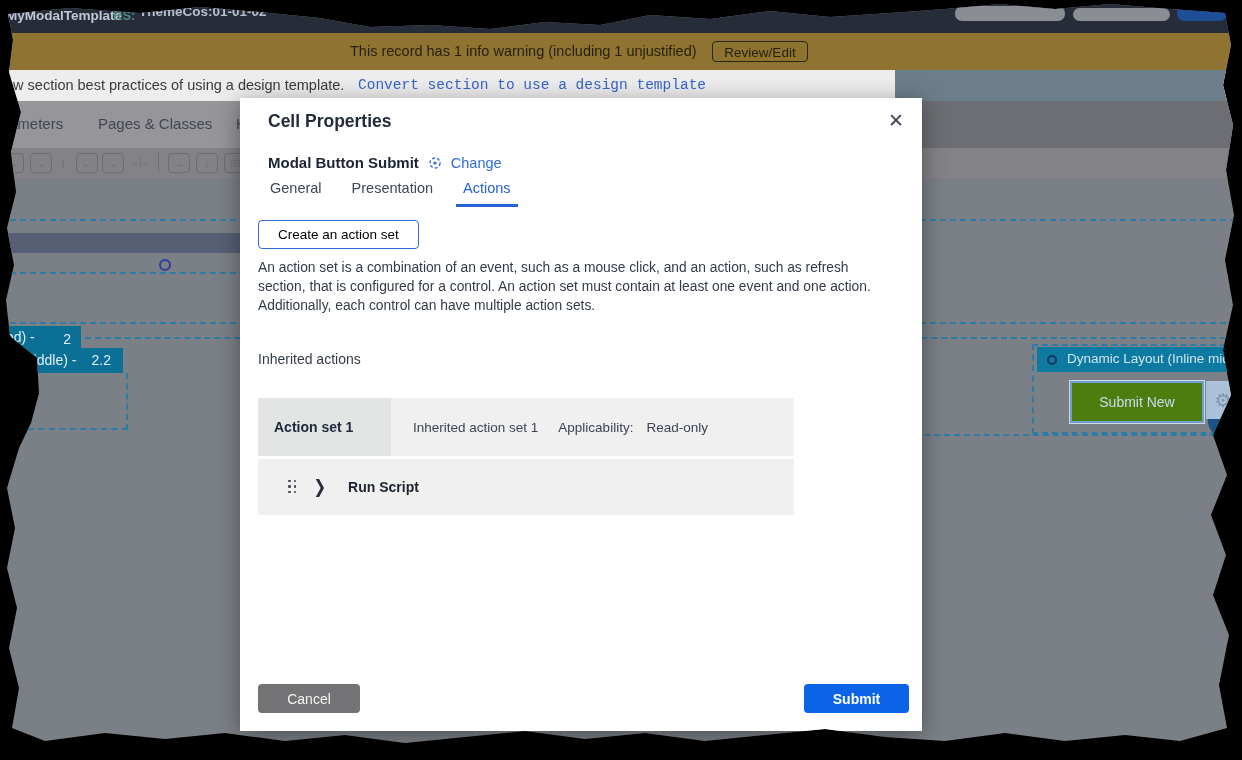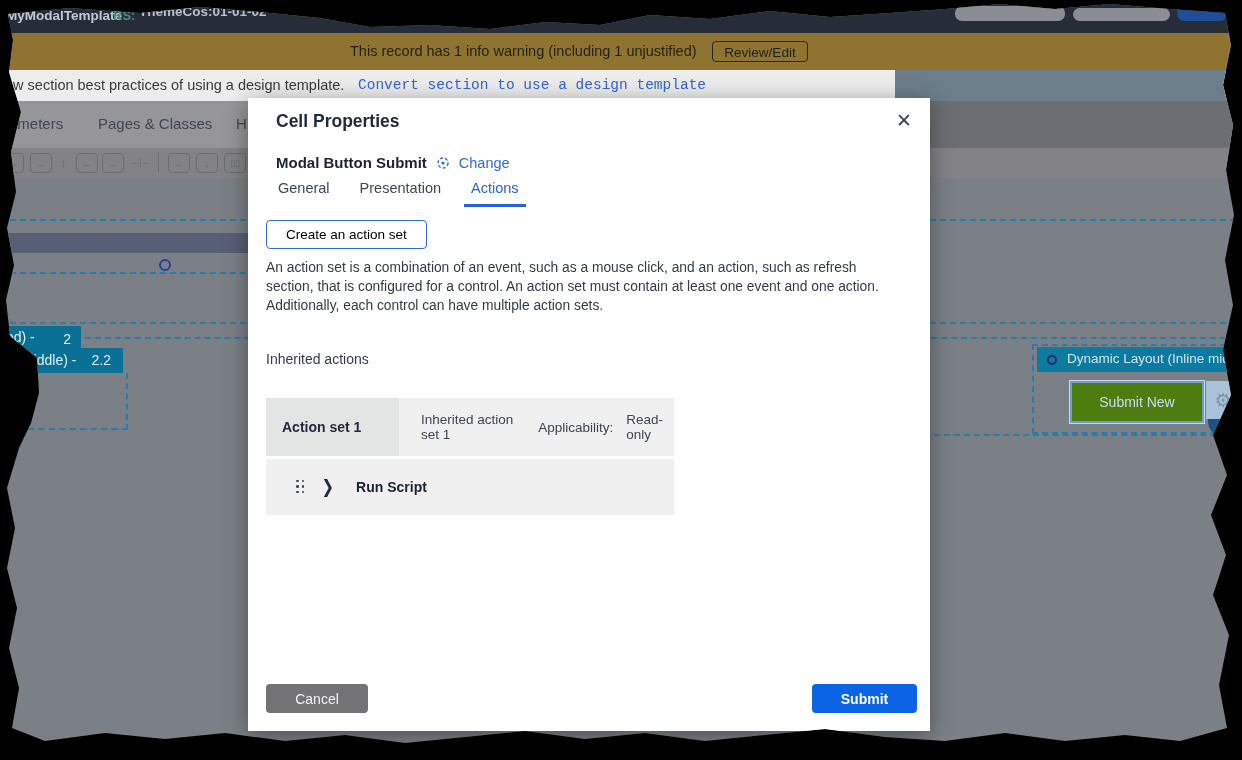--- a/index.html
+++ b/index.html
@@ -44,34 +44,34 @@
   .dashbox-l{left:28px;top:373px;width:98px;height:55px;border-right:2px dashed #2c7ca5;border-bottom:2px dashed #2c7ca5;}
   
   .dashbox-r{left:1032px;top:344px;width:210px;height:86px;border:2px dashed #2c7ca5;}
   .dynbar{left:1037px;top:347px;width:205px;height:25px;background:#0c7aa1;color:#d3e4eb;font-size:13.5px;}
   .submitnew{left:1070px;top:381px;width:130px;height:38px;background:#4d7c0f;border:2px solid #6e9fd0;
      box-shadow:0 0 0 1px #cfd9e4;color:#c9dcef;font-size:14px;display:flex;align-items:center;justify-content:center;}
   .gearbox{left:1206px;top:381px;width:34px;height:38px;background:#a9c2da;color:#7e93a8;font-size:19px;
      display:flex;align-items:center;justify-content:center;}
   .halfcircle{left:1208px;top:419px;width:32px;height:18px;background:#1d5286;border-radius:0 0 16px 16px;}
   
-  .modal{left:240px;top:98px;width:682px;height:633px;background:#fff;box-shadow:0 4px 22px rgba(0,0,0,.38);margin-left:8px;}
+  .modal{left:240px;top:98px;width:682px;height:633px;background:#fff;box-shadow:0 4px 22px rgba(0,0,0,.38);}
   .modal .mtitle{left:28px;top:13px;font-size:17.5px;font-weight:600;color:#222a3c;}
   .modal .mclose{left:648px;top:11px;font-size:19px;color:#3e4657;cursor:pointer;}
   .ctl-row{left:28px;top:56px;display:flex;align-items:center;gap:8px;}
   .ctl-name{font-size:15px;font-weight:bold;color:#1c2435;}
   .chg{font-size:14.5px;color:#2e6bd9;cursor:pointer;}
   .mtabs{left:30px;top:82px;display:flex;gap:30px;font-size:14.5px;color:#3f4657;}
   .mtab{padding-bottom:8px;cursor:pointer;}
   .mtab.active{color:#2563d9;border-bottom:3px solid #2563d9;padding-left:7px;padding-right:7px;margin-left:-7px;}
   .create-btn{left:18px;top:122px;height:29px;padding:0 19px;border:1px solid #2e6bd9;border-radius:4px;
      background:#fff;color:#000000;font-size:13.5px;line-height:27px;}
   .mdesc{left:18px;top:160px;width:636px;font-size:13.8px;line-height:19px;color:#333b49;}
   .minherit{left:18px;top:253px;font-size:14px;color:#333b49;}
-  .mtable{left:18px;top:300px;width:408px;}
+  .mtable{left:18px;top:300px;width:536px;}
   .trow{display:flex;margin-bottom:3px;}
   .tleft{width:133px;background:#e3e4e4;flex:none;display:flex;align-items:center;padding-left:16px;box-sizing:border-box;}
   .tright{flex:1;background:#f0f0f0;display:flex;align-items:center;}
   .r1{height:58px;}
   .r2{height:56px;}
   .aset{font-size:14px;font-weight:bold;color:#212a3c;}
   .inh{font-size:13.5px;color:#3d4453;margin-left:22px;}
   .appk{font-size:13.5px;color:#3d4453;margin-left:20px;}
   .appv{font-size:13.5px;color:#3d4453;margin-left:13px;}
   .clicklbl{font-size:14px;color:#515a64;}

